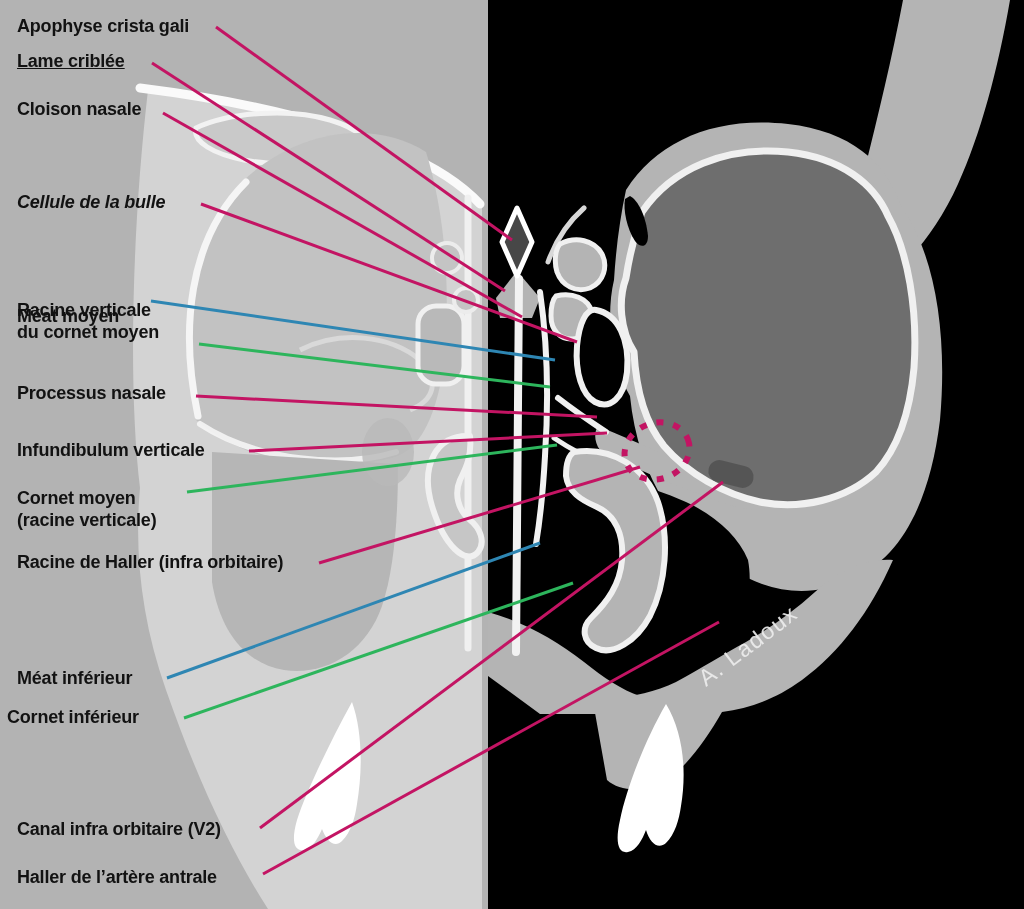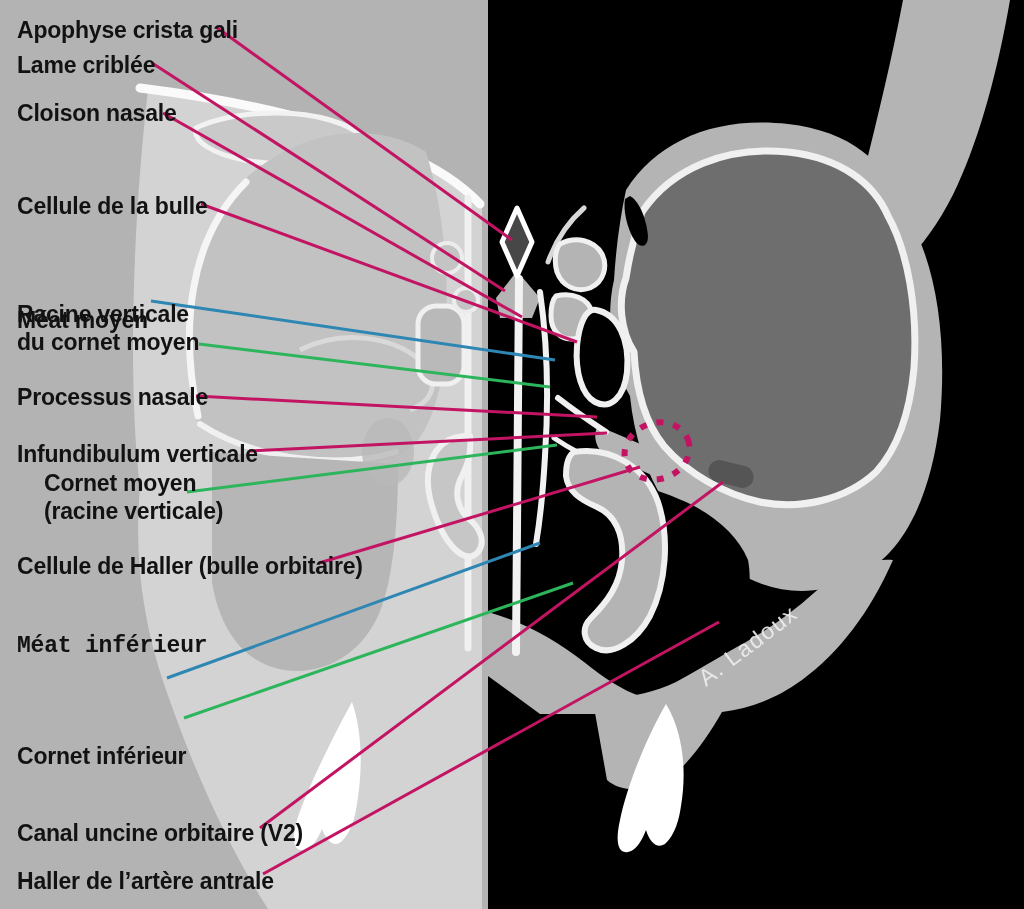--- a/index.html
+++ b/index.html
@@ -2,21 +2,21 @@
 <html><head>
 <meta charset="utf-8">
 <style>
   html,body{margin:0;padding:0;background:#222;}
   .stage{
     position:relative;width:1024px;height:909px;overflow:hidden;
     background:#b3b3b3;font-family:"Liberation Sans",sans-serif;
   }
   .stage svg{position:absolute;left:0;top:0;}
   .label{
-    position:absolute;font-weight:bold;font-size:23px;line-height:1.22;
+    position:absolute;font-weight:bold;font-size:18px;line-height:1.22;
     color:#121212;white-space:pre-line;letter-spacing:-0.2px;
   }
 </style>
 </head>
 <body>
 
 <div class="stage">
 
   <svg width="1024" height="909" viewBox="0 0 1024 909">
 
@@ -129,30 +129,30 @@
       <line x1="187" y1="492" x2="557" y2="445" stroke="#2db55c" stroke-width="3"></line>
       <line x1="319" y1="563" x2="640" y2="467" stroke="#c31463" stroke-width="3"></line>
       <line x1="167" y1="678" x2="540" y2="543" stroke="#2e86b3" stroke-width="3"></line>
       <line x1="184" y1="718" x2="573" y2="583" stroke="#2db55c" stroke-width="3"></line>
       <line x1="260" y1="828" x2="723" y2="482" stroke="#c31463" stroke-width="3"></line>
       <line x1="263" y1="874" x2="719" y2="622" stroke="#c31463" stroke-width="3"></line>
     </svg>
 
   <div id="labels">
       <div class="label" style="left: 17px; top: 16px;">Apophyse crista gali</div>
-      <div class="label" style="left: 17px; top: 51px;">Lame criblée</div>
+      <div class="label" style="left: 17px; top: 51px; text-decoration: underline;">Lame criblée</div>
       <div class="label" style="left: 17px; top: 99px; text-align: center;">Cloison nasale</div>
-      <div class="label" style="left: 17px; top: 192px;">Cellule de la bulle</div>
+      <div class="label" style="left: 17px; top: 192px; font-style: italic;">Cellule de la bulle</div>
       <div class="label" style="left: 17px; top: 306px;">Méat moyen</div>
       <div class="label" style="left: 17px; top: 300px;">Racine verticale
 du cornet moyen</div>
       <div class="label" style="left: 17px; top: 383px;">Processus nasale</div>
       <div class="label" style="left: 17px; top: 440px;">Infundibulum verticale</div>
-      <div class="label" style="left: 17px; top: 469px; margin-left: 27px;">Cornet moyen
+      <div class="label" style="left: 17px; top: 488px;">Cornet moyen
 (racine verticale)</div>
-      <div class="label" style="left: 17px; top: 552px;">Cellule de Haller (bulle orbitaire)</div>
-      <div class="label" style="left: 17px; top: 632px; font-family: Liberation Mono, monospace;">Méat inférieur</div>
-      <div class="label" style="left: 17px; top: 707px; margin-top: 35px;">Cornet inférieur</div>
-      <div class="label" style="left: 17px; top: 819px;">Canal uncine orbitaire (V2)</div>
+      <div class="label" style="left: 17px; top: 552px;">Racine de Haller (infra orbitaire)</div>
+      <div class="label" style="left: 17px; top: 668px;">Méat inférieur</div>
+      <div class="label" style="left: 7px; top: 707px;">Cornet inférieur</div>
+      <div class="label" style="left: 17px; top: 819px;">Canal infra orbitaire (V2)</div>
       <div class="label" style="left: 17px; top: 867px;">Haller de l’artère antrale</div>
     </div>
 
 </div>
 
 </body></html>

